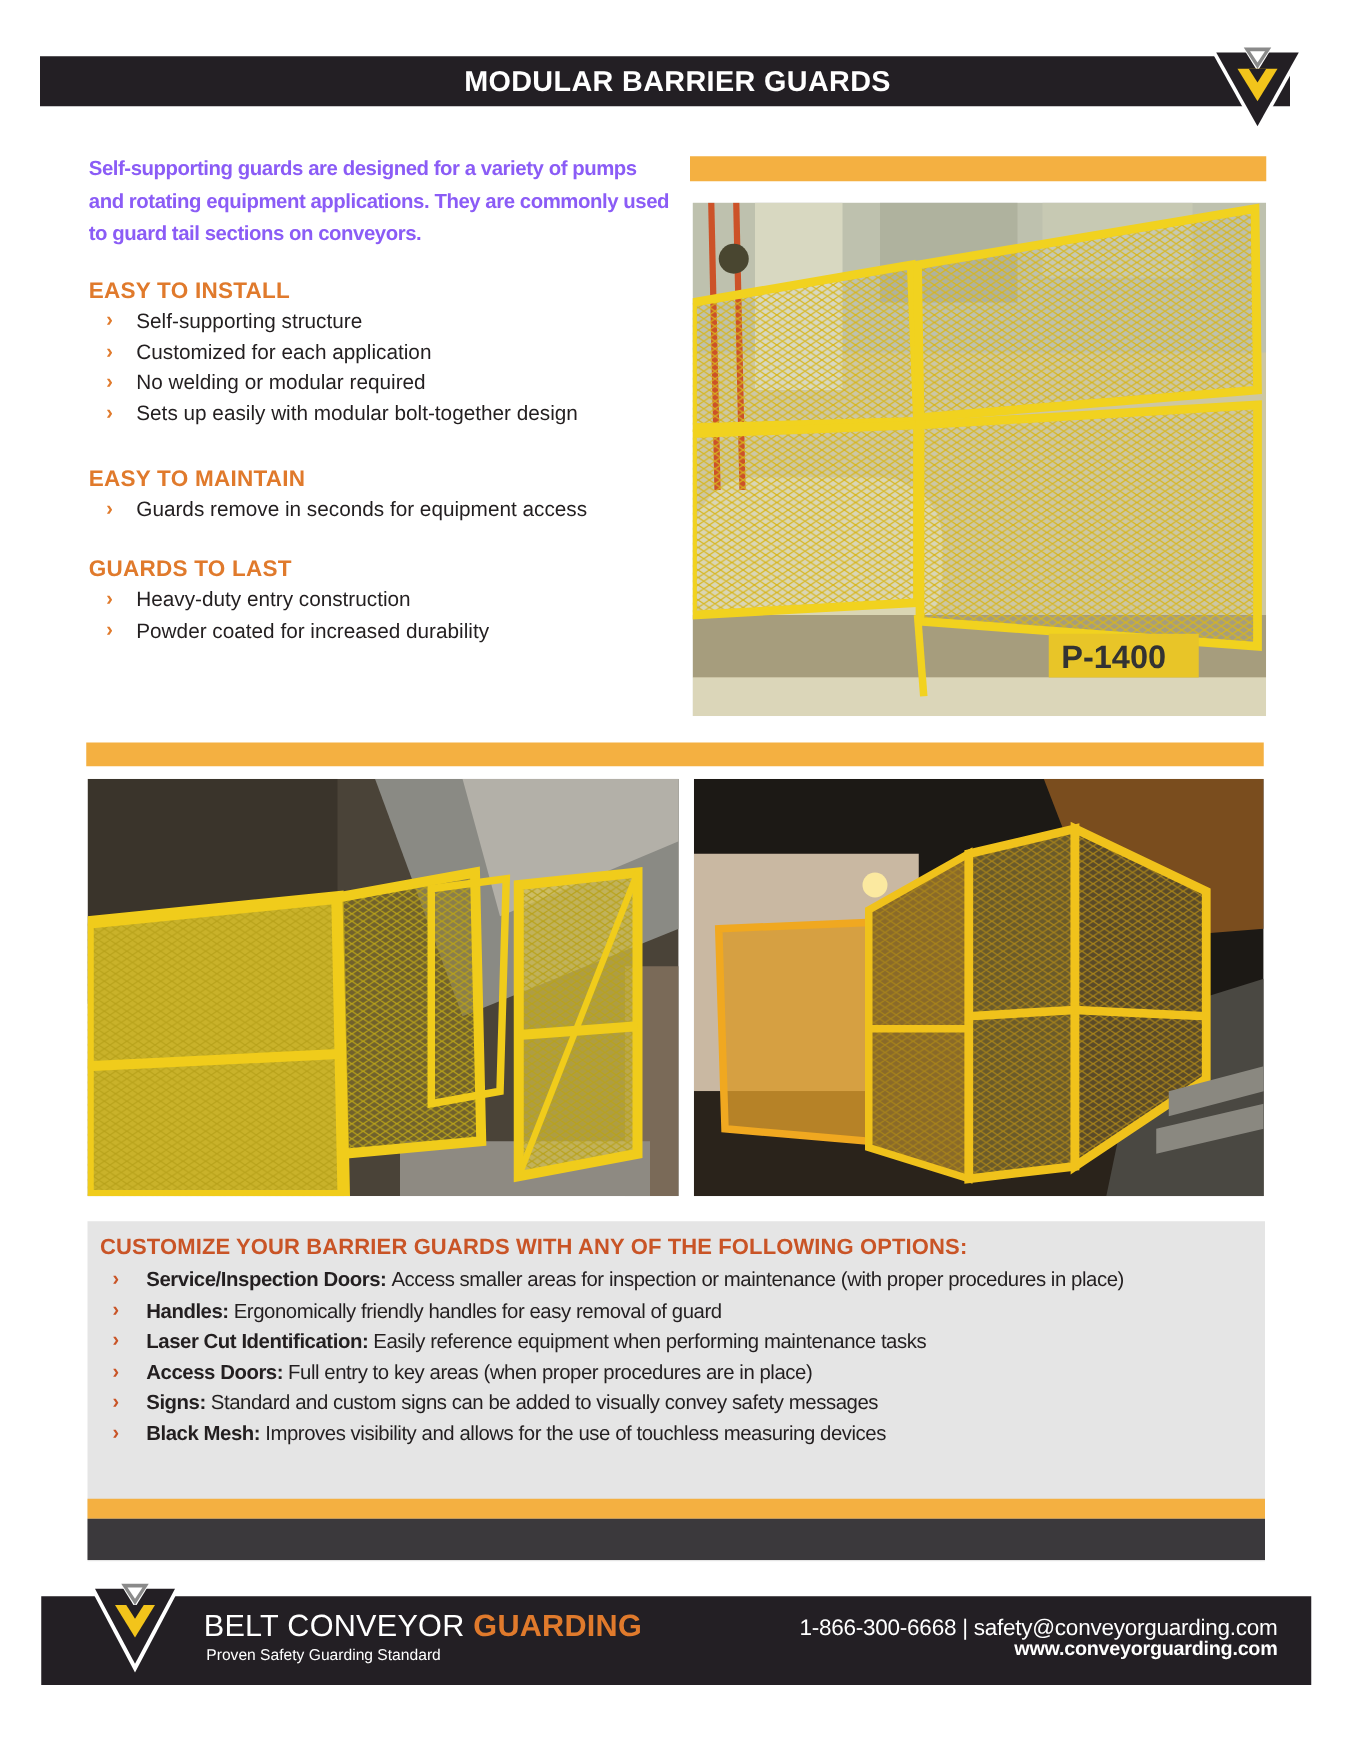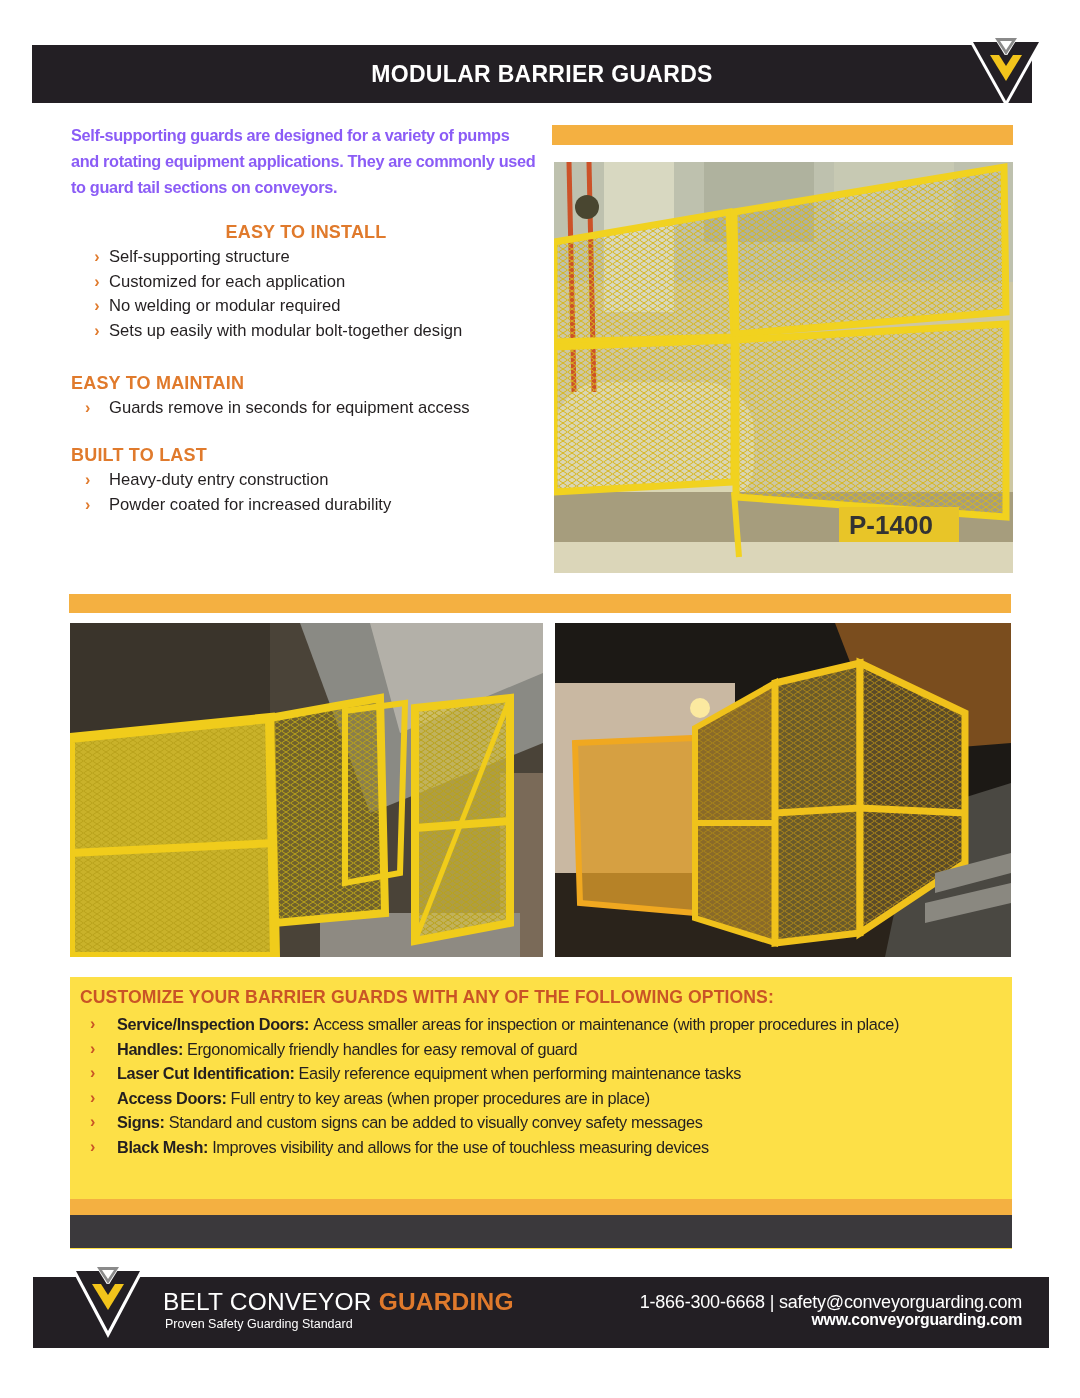--- a/index.html
+++ b/index.html
@@ -1,21 +1,21 @@
 <!DOCTYPE html>
 <html><head>
   <meta charset="utf-8">
   <style>
     * { box-sizing: border-box; margin: 0; padding: 0; }
     html, body { width: 1080px; height: 1398px; background: #ffffff; overflow: hidden; }
     body { position: relative; font-family: "Liberation Sans", "DejaVu Sans", sans-serif; color: #231f20; }
 
     
     .header-bar {
-      position: absolute; left: 32px; top: 45px; width: 1000px; height: 58px;
+      position: absolute; left: 32px; top: 45px; width: 1000px; height: 40px;
       background: #231f24; display: flex; align-items: center; justify-content: center;
     }
     .header-title {
       color: #ffffff; font-weight: bold; font-size: 23px; letter-spacing: 0.3px;
       font-family: "Liberation Sans", sans-serif; margin-left: 20px;
     }
     .header-logo { position: absolute; left: 965px; top: 33px; width: 82px; height: 76px; }
 
     
     .intro {
@@ -39,21 +39,21 @@
 
     
     .orange-bar { position: absolute; background: #f4b041; }
 
     
     .photo { position: absolute; overflow: hidden; }
     .photo svg { width: 100%; height: 100%; display: block; }
 
     
     .options-box {
-      position: absolute; left: 70px; top: 977px; width: 942px; height: 272px; background: #fde047;
+      position: absolute; left: 70px; top: 977px; width: 942px; height: 272px; background: #e5e5e5;
     }
     .options-heading {
       position: absolute; left: 10px; top: 10px; color: #c95426; font-weight: bold;
       font-size: 17.6px; letter-spacing: 0.1px; white-space: nowrap;
     }
     .options-list { position: absolute; left: 0; top: 35px; list-style: none; width: 942px; }
     .options-list li {
       display: flex; align-items: center; font-size: 16.3px; line-height: 24.6px; white-space: nowrap;
       letter-spacing: -0.35px; color: #231f20;
     }
@@ -97,21 +97,21 @@
     <polygon points="28,3 54,3 41,24" fill="#ffffff"></polygon>
     <polygon points="30,5 52,5 41,22" fill="#8a8a8a"></polygon>
     <polygon points="35,8 47,8 41,17" fill="#ffffff"></polygon>
     <polygon points="25,22 57,22 41,48" fill="#f2c41b"></polygon>
     <polygon points="34,22 48,22 41,33" fill="#231f24"></polygon>
   </svg>
 </div>
 
 <p class="intro">Self-supporting guards are designed for a variety of pumps and rotating equipment applications. They are commonly used to guard tail sections on conveyors.</p>
 
-<div class="section" style="top:220px;text-align:center;">
+<div class="section" style="top:220px;">
   <h2 class="section-heading">EASY TO INSTALL</h2>
   <ul class="bullet-list">
     <li>
         <span class="chev">›</span>
         <span>Self-supporting structure</span>
       </li>
     <li>
         <span class="chev">›</span>
         <span>Customized for each application</span>
       </li>
@@ -130,21 +130,21 @@
   <h2 class="section-heading">EASY TO MAINTAIN</h2>
   <ul class="bullet-list">
     <li>
         <span class="chev">›</span>
         <span>Guards remove in seconds for equipment access</span>
       </li>
   </ul>
 </div>
 
 <div class="section" style="top:443px;">
-  <h2 class="section-heading">BUILT TO LAST</h2>
+  <h2 class="section-heading">GUARDS TO LAST</h2>
   <ul class="bullet-list">
     <li>
         <span class="chev">›</span>
         <span>Heavy-duty entry construction</span>
       </li>
     <li>
         <span class="chev">›</span>
         <span>Powder coated for increased durability</span>
       </li>
   </ul>

